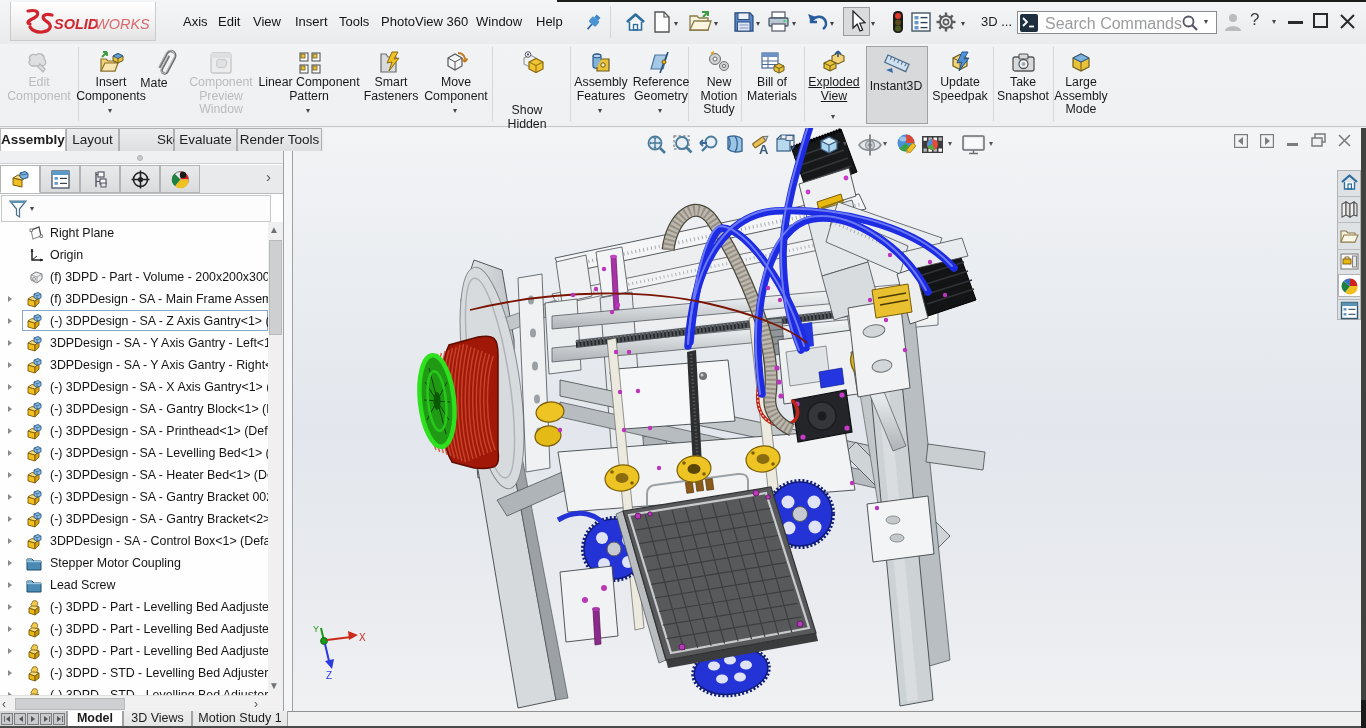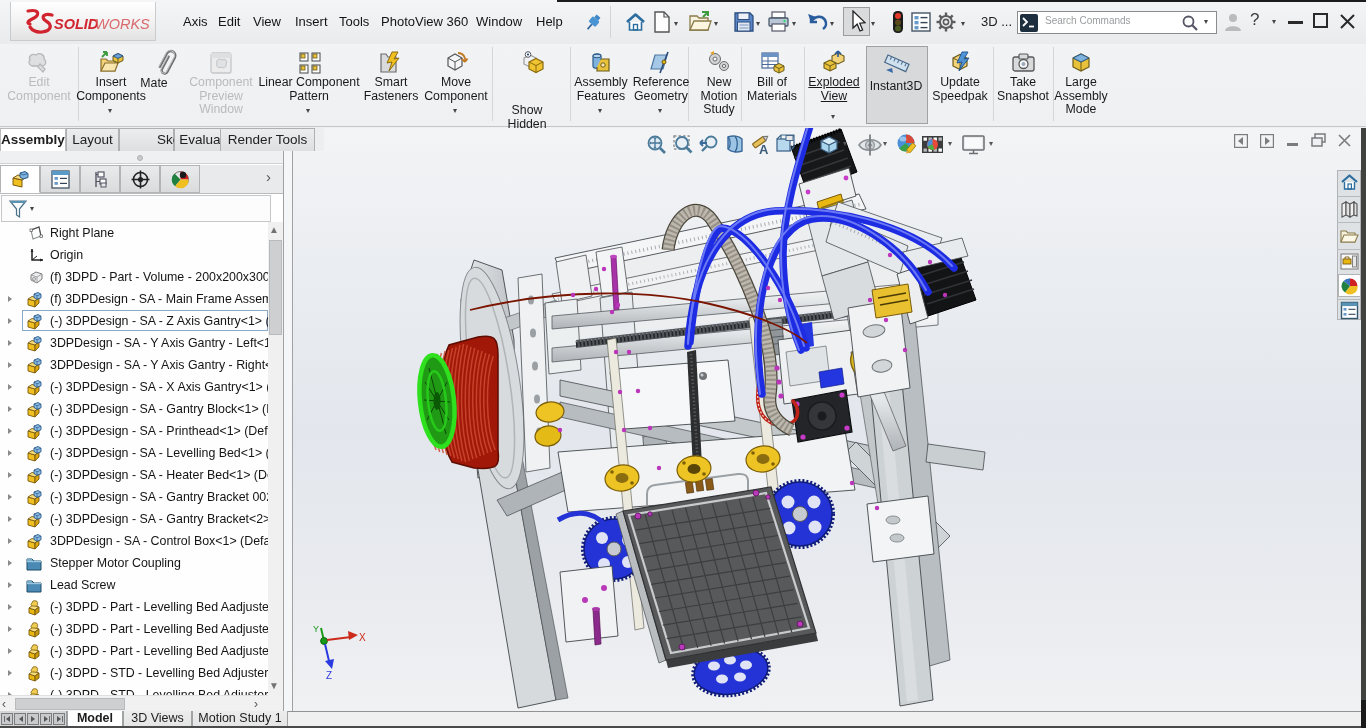--- a/index.html
+++ b/index.html
@@ -174,21 +174,21 @@
       </svg>
     <div class="dd" style="left:961px;top:19px;">▾</div>
     <div class="abs" style="left:981px;top:14px;font-size:13px;color:#222;">3D ...</div>
 
     <div class="abs" style="left:1017px;top:11px;width:200px;height:23px;background:#fff;border:1px solid #8a8c8e;"></div>
     <div class="abs" style="left:1020px;top:13.5px;width:18px;height:18px;background:#1d2f3f;border-radius:2px;"></div>
     <svg class="abs" style="left:1022px;top:16px;" width="14" height="13" viewBox="0 0 14 13">
         <path d="M1,2 L5,6 L1,10" stroke="#fff" stroke-width="1.8" fill="none"></path>
         <line x1="7" y1="10.5" x2="12" y2="10.5" stroke="#fff" stroke-width="1.8"></line>
       </svg>
-    <div class="abs" style="left:1045px;top:15px;font-size:10px;color:#9a9c9e;">Search Commands</div>
+    <div class="abs" style="left:1045px;top:15px;font-size:16px;color:#9a9c9e;">Search Commands</div>
     <svg class="abs" style="left:1181px;top:14px;" width="18" height="18" viewBox="0 0 18 18">
         <circle cx="7.5" cy="7.5" r="5" fill="none" stroke="#556" stroke-width="1.8"></circle>
         <line x1="11.3" y1="11.3" x2="16" y2="16" stroke="#556" stroke-width="2.2"></line>
       </svg>
     <div class="dd" style="left:1204px;top:17px;">▾</div>
 
     <svg class="abs" style="left:1222px;top:11px;" width="22" height="22" viewBox="0 0 22 22">
         <circle cx="11" cy="7" r="4" fill="#b9bbbd"></circle>
         <path d="M3,20 C3,13.5 19,13.5 19,20 Z" fill="#b9bbbd"></path>
       </svg>
@@ -384,21 +384,21 @@
         <path d="M4,8 L12,4 L20,8 L12,12 Z" fill="#7fb2dd" stroke="#2a5a8a" stroke-width="1"></path>
       </svg>
   </div>
 
   <div id="tabstrip" class="abs"></div>
   <div id="ctabs">
     <div class="ctab active" style="left:0px;top:128px;width:66px;">Assembly</div>
     <div class="ctab" style="left:66px;top:128px;width:53px;">Layout</div>
     <div class="ctab" style="left:119px;top:128px;width:55px;padding-left:37px;">Sketch</div>
     <div class="ctab" style="left:174px;top:128px;width:63px;">Evaluate</div>
-    <div class="ctab" style="left:220px;top:128px;width:95px;">Render Tools</div>
+    <div class="ctab" style="left:237px;top:128px;width:85px;">Render Tools</div>
 
     <svg class="abs" style="left:1234px;top:134px;" width="14" height="14" viewBox="0 0 14 14">
         <rect x="0.5" y="0.5" width="13" height="13" fill="none" stroke="#7a7c7e" stroke-width="1.4"></rect>
         <path d="M9,3 L9,11 L4,7 Z" fill="#7a7c7e"></path>
       </svg>
     <svg class="abs" style="left:1260px;top:134px;" width="14" height="14" viewBox="0 0 14 14">
         <rect x="0.5" y="0.5" width="13" height="13" fill="none" stroke="#7a7c7e" stroke-width="1.4"></rect>
         <path d="M5,3 L5,11 L10,7 Z" fill="#7a7c7e"></path>
       </svg>
     <div class="abs" style="left:1287px;top:143px;width:11px;height:3px;background:#7a7c7e;"></div>

